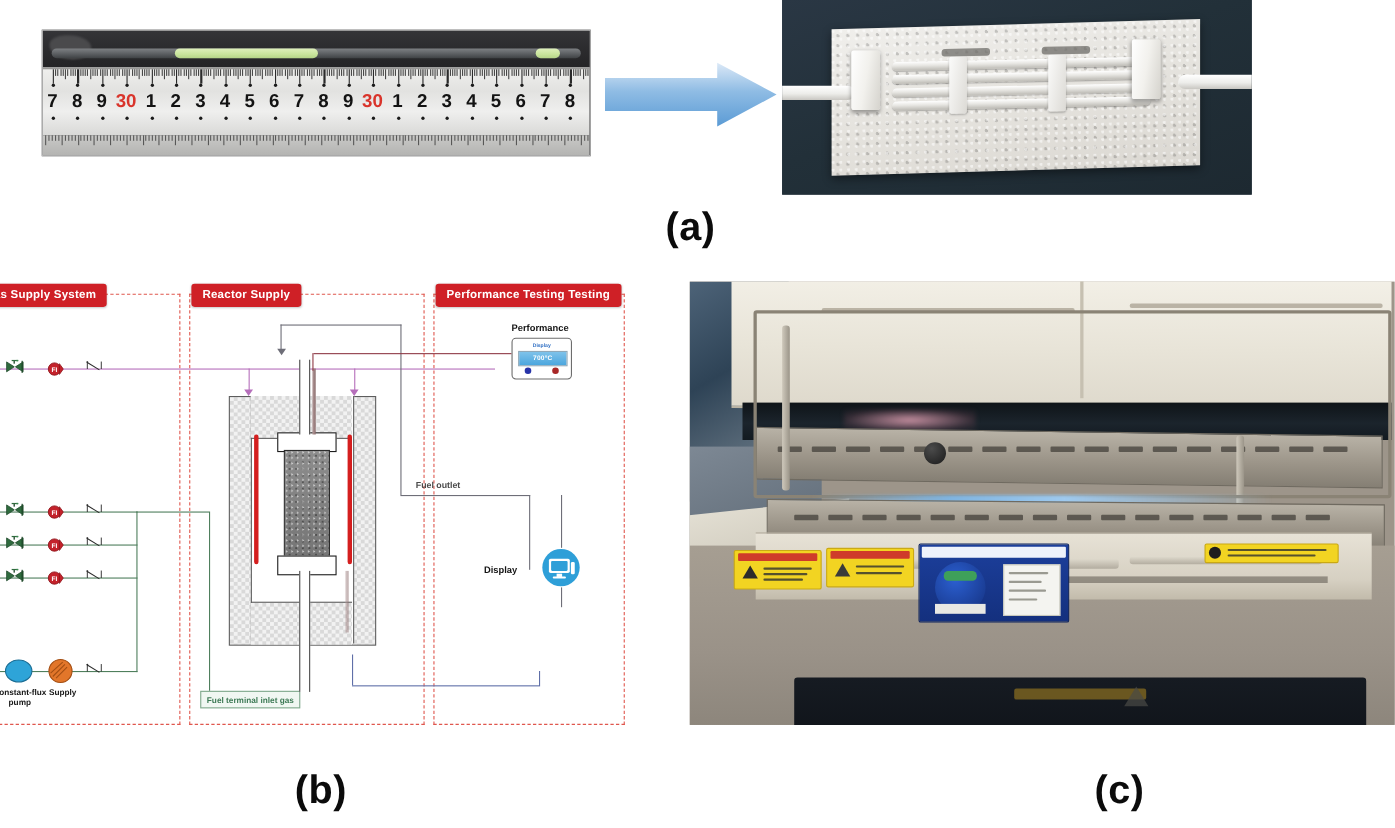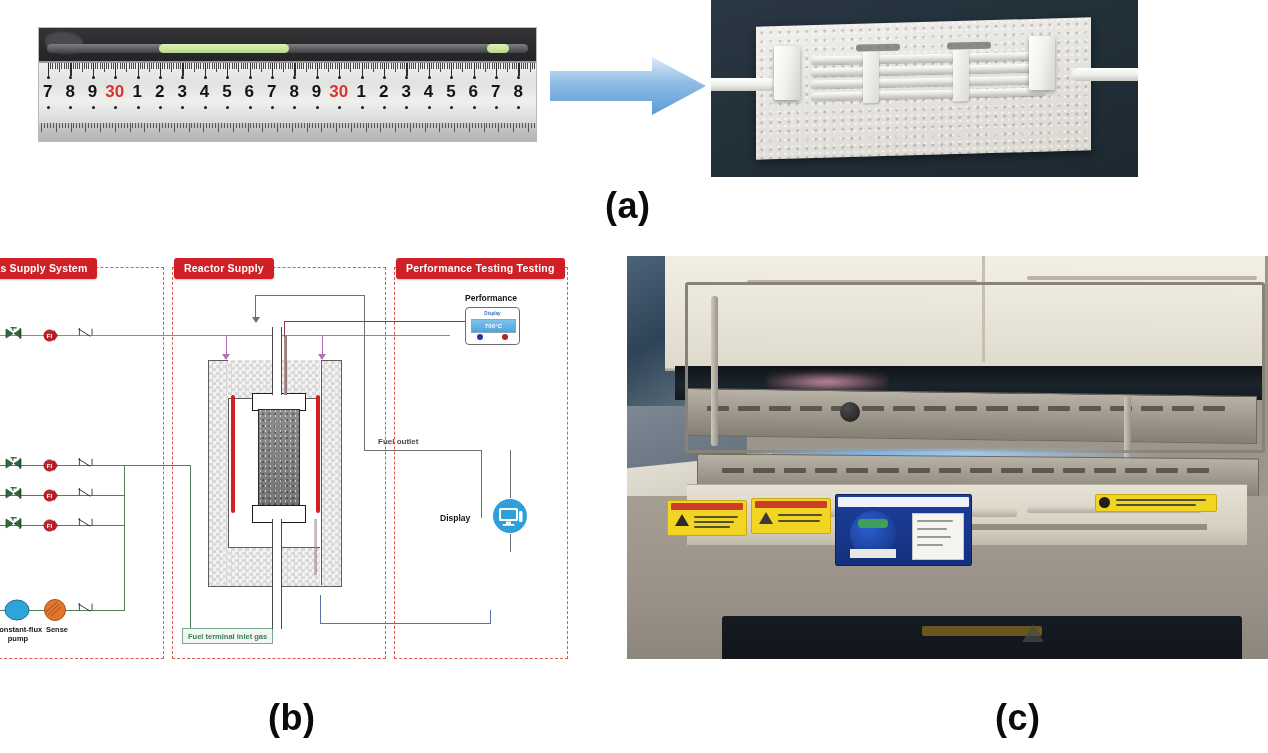--- a/index.html
+++ b/index.html
@@ -795,21 +795,21 @@
     <svg class="switch" style="left:96px;top:347px;" viewBox="0 0 22 13">
       <line x1="2" y1="2" x2="2" y2="10" stroke="#2b2b2b" stroke-width="1"></line>
       <line x1="2" y1="3" x2="15" y2="11" stroke="#2b2b2b" stroke-width="1.1"></line>
       <line x1="17" y1="2" x2="17" y2="10" stroke="#2b2b2b" stroke-width="1"></line>
       <circle cx="2" cy="2.6" r="1" fill="#2b2b2b"></circle>
     </svg>
     <div class="cmp-label" style="left:10px;top:371px;width:56px;">
       <span>Constant-flux</span><br>
       <span>pump</span>
     </div>
-    <div class="cmp-label" style="left:58px;top:371px;width:38px;">Sense</div>
+    <div class="cmp-label" style="left:58px;top:371px;width:38px;">Supply</div>
 
     <div class="pipe-v" style="left:144px;top:210px;height:146px;"></div>
     <div class="pipe" style="left:144px;top:210px;width:66px;"></div>
     <div class="pipe-v" style="left:210px;top:210px;height:175px;"></div>
     <div class="pipe" style="left:210px;top:385px;width:60px;"></div>
     <div class="fuel-tag" style="left:202px;top:373px;">Fuel terminal inlet gas</div>
 
     <div class="furnace" style="left:228px;top:105px;width:132px;height:225px;"></div>
 
     <div style="position:absolute;left:248px;top:105px;width:92px;height:225px;

